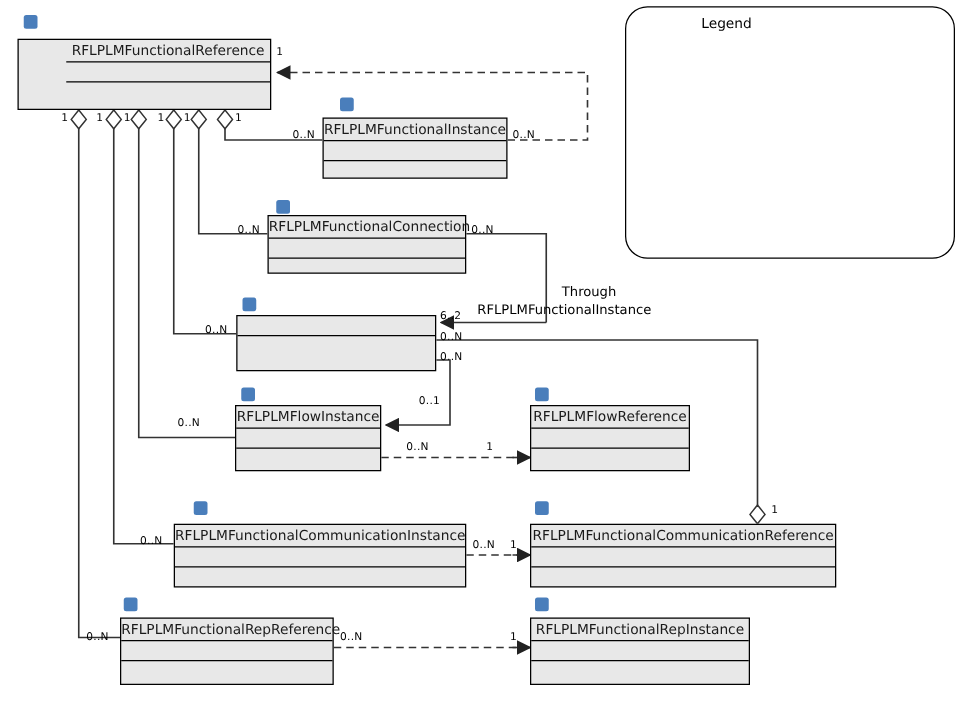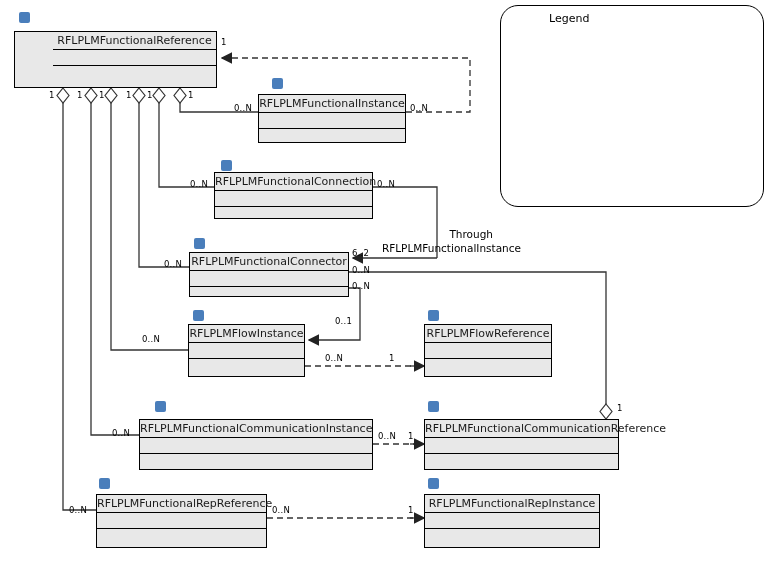--- a/index.html
+++ b/index.html
@@ -20,21 +20,21 @@
   
   .cube{position:absolute;width:11px;height:11px;background:#4a7ebb;border-radius:2px;z-index:6;}
 
   
   .mult{position:absolute;font-size:8.5px;color:#000;white-space:nowrap;z-index:7;letter-spacing:.2px;}
   .note{position:absolute;font-size:10.5px;color:#000;white-space:nowrap;text-align:right;z-index:7;}
 
   
   .legend{position:absolute;left:500px;top:5px;width:262px;height:200px;
           border:1.6px solid #000;border-radius:18px;background:#fff;z-index:8;}
-  .legend-title{position:absolute;left:544px;top:12px;background:#fff;padding:0 5px;
+  .legend-title{position:absolute;left:556px;top:12px;background:#fff;padding:0 5px;
                 font-size:11px;color:#000;z-index:10;}
   .leg-row{position:absolute;font-size:11px;color:#000;white-space:nowrap;}
   .leg-small{position:absolute;font-size:10.5px;color:#000;white-space:nowrap;}
 
   .lgbox{position:absolute;border:1px solid #000;background:#e8e8e8;box-sizing:border-box;}
   .lgbox .t{font-size:9.5px;line-height:11px;text-align:center;padding-top:2px;
             border-bottom:1px solid #000;height:25px;box-sizing:border-box;}
   .lgbox .r{height:13px;border-bottom:1px solid #000;}
   .lgbox .r.last{border-bottom:none;}
 
@@ -134,21 +134,20 @@
 
   <div class="cube" style="left:221px;top:160px;"></div>
   <div class="uml" style="left:214px;top:172px;width:159px;height:47px;">
     <div class="title">RFLPLMFunctionalConnection</div>
     <div class="attr"></div>
     <div class="meth last"></div>
   </div>
 
   <div class="cube" style="left:194px;top:238px;"></div>
   <div class="uml" style="left:189px;top:252px;width:160px;height:45px;">
-    <div class="title">RFLPLMFunctionalConnector</div>
     <div class="attr"></div>
     <div class="meth last"></div>
   </div>
 
   <div class="cube" style="left:193px;top:310px;"></div>
   <div class="uml" style="left:188px;top:324px;width:117px;height:53px;">
     <div class="title">RFLPLMFlowInstance</div>
     <div class="attr"></div>
     <div class="meth last"></div>
   </div>
@@ -161,21 +160,21 @@
   </div>
 
   <div class="cube" style="left:155px;top:401px;"></div>
   <div class="uml" style="left:139px;top:419px;width:234px;height:51px;">
     <div class="title">RFLPLMFunctionalCommunicationInstance</div>
     <div class="attr"></div>
     <div class="meth last"></div>
   </div>
 
   <div class="cube" style="left:428px;top:401px;"></div>
-  <div class="uml" style="left:424px;top:419px;width:195px;height:51px;">
+  <div class="uml" style="left:424px;top:419px;width:245px;height:51px;">
     <div class="title">RFLPLMFunctionalCommunicationReference</div>
     <div class="attr"></div>
     <div class="meth last"></div>
   </div>
 
   <div class="cube" style="left:99px;top:478px;"></div>
   <div class="uml" style="left:96px;top:494px;width:171px;height:54px;">
     <div class="title">RFLPLMFunctionalRepReference</div>
     <div class="attr"></div>
     <div class="meth last"></div>

